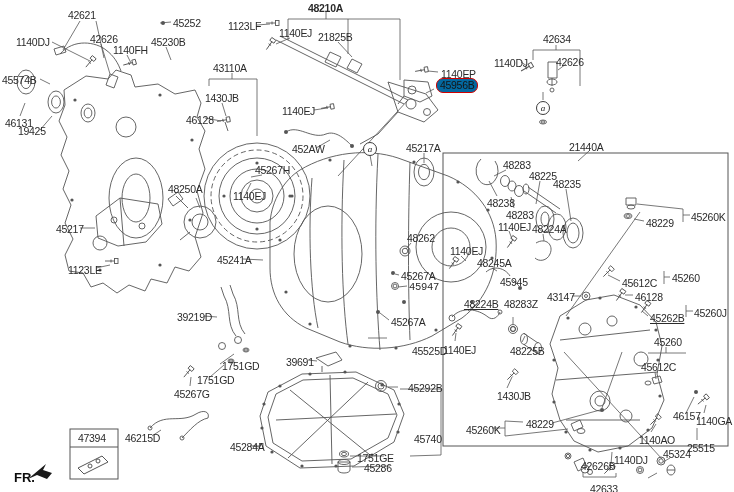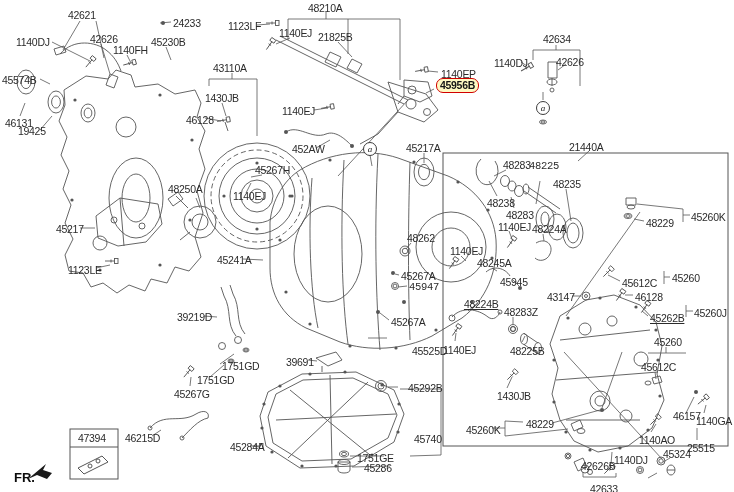--- a/index.html
+++ b/index.html
@@ -2,21 +2,21 @@
 <html style="--hl: #d10000;"><head>
 <meta charset="utf-8">
 <style>
   html,body{margin:0;padding:0;background:#888;}
   #stage{position:relative;width:734px;height:492px;background:#fff;overflow:hidden;
          font-family:"Liberation Sans",sans-serif;}
   #art{position:absolute;left:0;top:0;}
   .plabel{position:absolute;font:10.5px/1.15 "Liberation Sans",sans-serif;color:#2b2b2b;
           letter-spacing:-0.3px;white-space:nowrap;z-index:3;}
   .plabel.hl{border:1.6px solid var(--hl,#d10000);border-radius:7px;padding:0 3px 1px 3px;
-             margin-left:-5px;margin-top:-3px;color:#151515;background:#fef9c3;font-weight:bold;}
+             margin-left:-5px;margin-top:-3px;color:#151515;background:#0369a1;}
   .cmark{position:absolute;width:12px;height:12px;border:1px solid #3c3c3c;border-radius:50%;
          font:italic 9px "Liberation Serif",serif;display:flex;align-items:center;
          justify-content:center;color:#222;transform:translate(-50%,-50%);z-index:3;background:#fff;}
   #fr{position:absolute;left:14px;top:470px;font:bold 13px "Liberation Sans",sans-serif;
       color:#0c0c0c;z-index:3;}
 </style>
 </head>
 <body>
 
 <div id="stage">
@@ -446,23 +446,23 @@
         <polyline fill="none" stroke="#555555" stroke-width="0.8" points="648,478 657,473"></polyline>
         <polyline fill="none" stroke="#555555" stroke-width="0.8" points="564,352 662,459"></polyline>
       </g>
   </svg>
   <div id="labels">
       <div class="plabel" style="left: 68px; top: 9px;">42621</div>
       <div class="plabel" style="left: 16px; top: 36px;">1140DJ</div>
       <div class="plabel" style="left: 90px; top: 33px;">42626</div>
       <div class="plabel" style="left: 113px; top: 44px;">1140FH</div>
       <div class="plabel" style="left: 151px; top: 36px;">45230B</div>
-      <div class="plabel" style="left: 173px; top: 17px;">24233</div>
+      <div class="plabel" style="left: 173px; top: 17px;">45252</div>
       <div class="plabel" style="left: 228px; top: 20px;">1123LF</div>
-      <div class="plabel" style="left: 308px; top: 2px;">48210A</div>
+      <div class="plabel" style="left: 308px; top: 2px; font-weight: bold;">48210A</div>
       <div class="plabel" style="left: 279px; top: 27px;">1140EJ</div>
       <div class="plabel" style="left: 318px; top: 31px;">21825B</div>
       <div class="plabel" style="left: 213px; top: 62px;">43110A</div>
       <div class="plabel" style="left: 205px; top: 92px;">1430JB</div>
       <div class="plabel" style="left: 186px; top: 114px;">46128</div>
       <div class="plabel" style="left: 2px; top: 74px;">45574B</div>
       <div class="plabel" style="left: 5px; top: 117px;">46131</div>
       <div class="plabel" style="left: 18px; top: 125px;">19425</div>
       <div class="plabel" style="left: 282px; top: 105px;">1140EJ</div>
       <div class="plabel" style="left: 292px; top: 143px;">452AW</div>
@@ -490,32 +490,32 @@
       <div class="plabel" style="left: 78px; top: 432px;">47394</div>
       <div class="plabel" style="left: 125px; top: 432px;">46215D</div>
       <div class="plabel" style="left: 230px; top: 441px;">45284A</div>
       <div class="plabel" style="left: 286px; top: 356px;">39691</div>
       <div class="plabel" style="left: 400px; top: 382px; margin-left: 8px;">45292B</div>
       <div class="plabel" style="left: 414px; top: 433px;">45740</div>
       <div class="plabel" style="left: 357px; top: 452px;">1751GE</div>
       <div class="plabel" style="left: 364px; top: 462px;">45286</div>
       <div class="plabel" style="left: 569px; top: 141px;">21440A</div>
       <div class="plabel" style="left: 503px; top: 159px;">48283</div>
-      <div class="plabel" style="left: 529px; top: 160px; font-family: Liberation Mono, monospace;">48225</div>
+      <div class="plabel" style="left: 529px; top: 170px;">48225</div>
       <div class="plabel" style="left: 553px; top: 178px;">48235</div>
       <div class="plabel" style="left: 487px; top: 197px;">48238</div>
       <div class="plabel" style="left: 506px; top: 209px;">48283</div>
       <div class="plabel" style="left: 498px; top: 221px;">1140EJ</div>
       <div class="plabel" style="left: 532px; top: 223px;">48224A</div>
       <div class="plabel" style="left: 450px; top: 245px;">1140EJ</div>
       <div class="plabel" style="left: 477px; top: 257px;">48245A</div>
       <div class="plabel" style="left: 500px; top: 276px;">45945</div>
       <div class="plabel" style="left: 547px; top: 291px;">43147</div>
       <div class="plabel" style="left: 464px; top: 298px; text-decoration: underline;">48224B</div>
-      <div class="plabel" style="left: 504px; top: 306px; text-align: right;">48283Z</div>
+      <div class="plabel" style="left: 504px; top: 298px; text-align: right;">48283Z</div>
       <div class="plabel" style="left: 443px; top: 344px;">1140EJ</div>
       <div class="plabel" style="left: 510px; top: 345px;">48225B</div>
       <div class="plabel" style="left: 497px; top: 390px;">1430JB</div>
       <div class="plabel" style="left: 466px; top: 424px;">45260K</div>
       <div class="plabel" style="left: 526px; top: 418px;">48229</div>
       <div class="plabel" style="left: 646px; top: 217px;">48229</div>
       <div class="plabel" style="left: 691px; top: 211px;">45260K</div>
       <div class="plabel" style="left: 622px; top: 277px;">45612C</div>
       <div class="plabel" style="left: 672px; top: 272px;">45260</div>
       <div class="plabel" style="left: 635px; top: 291px;">46128</div>

